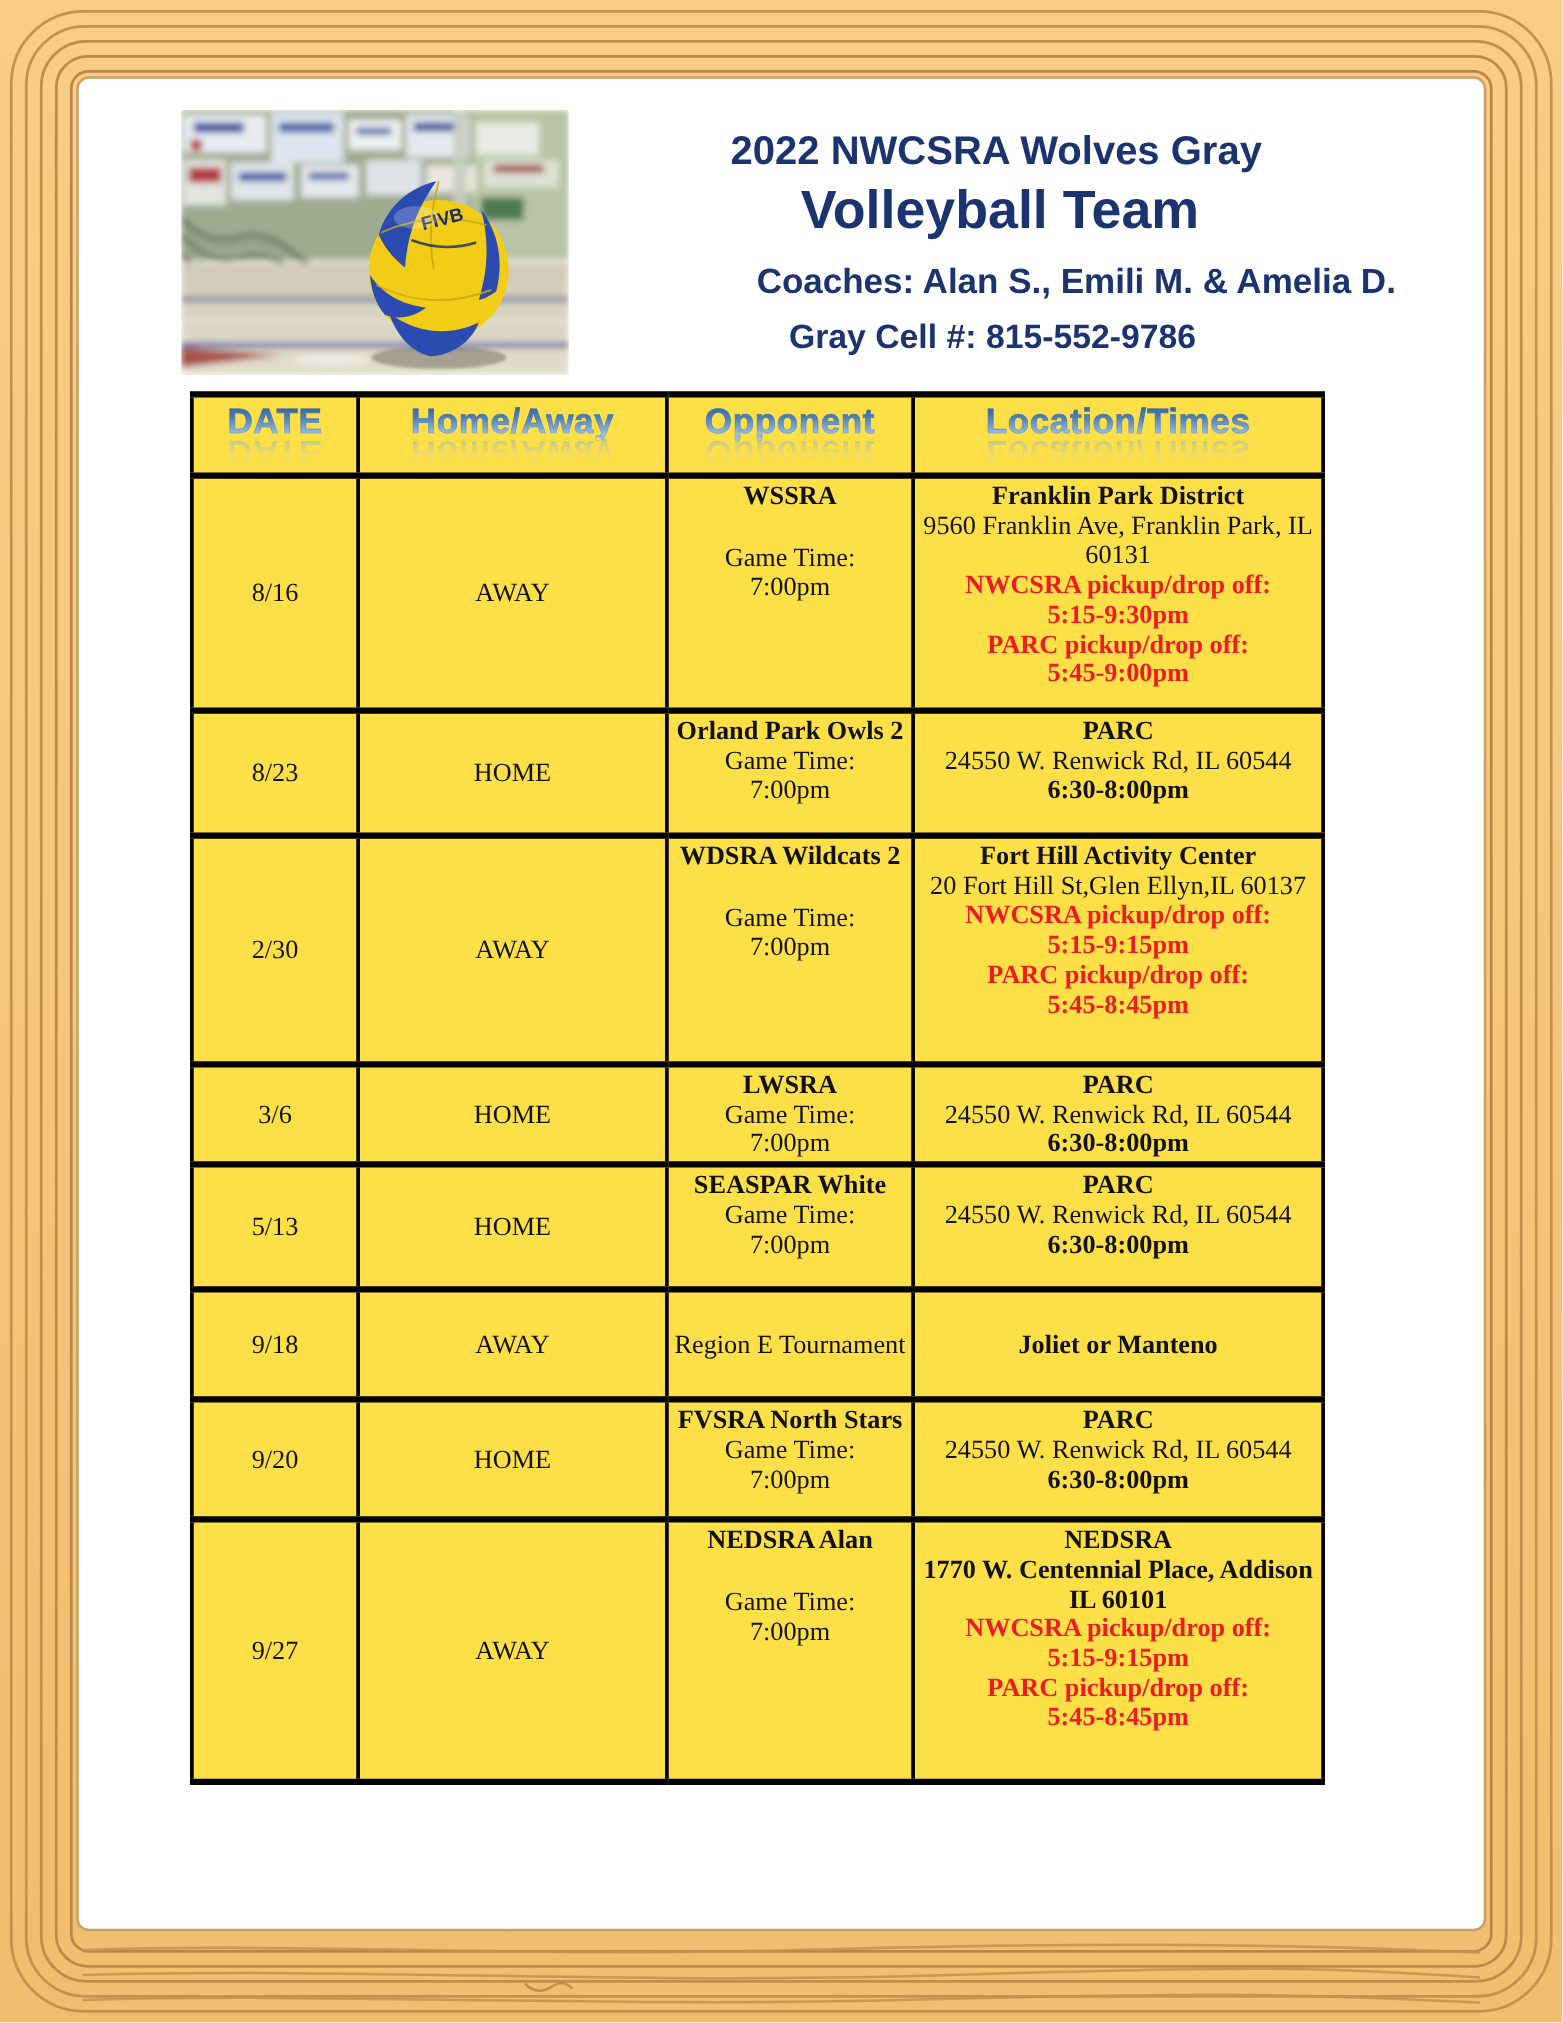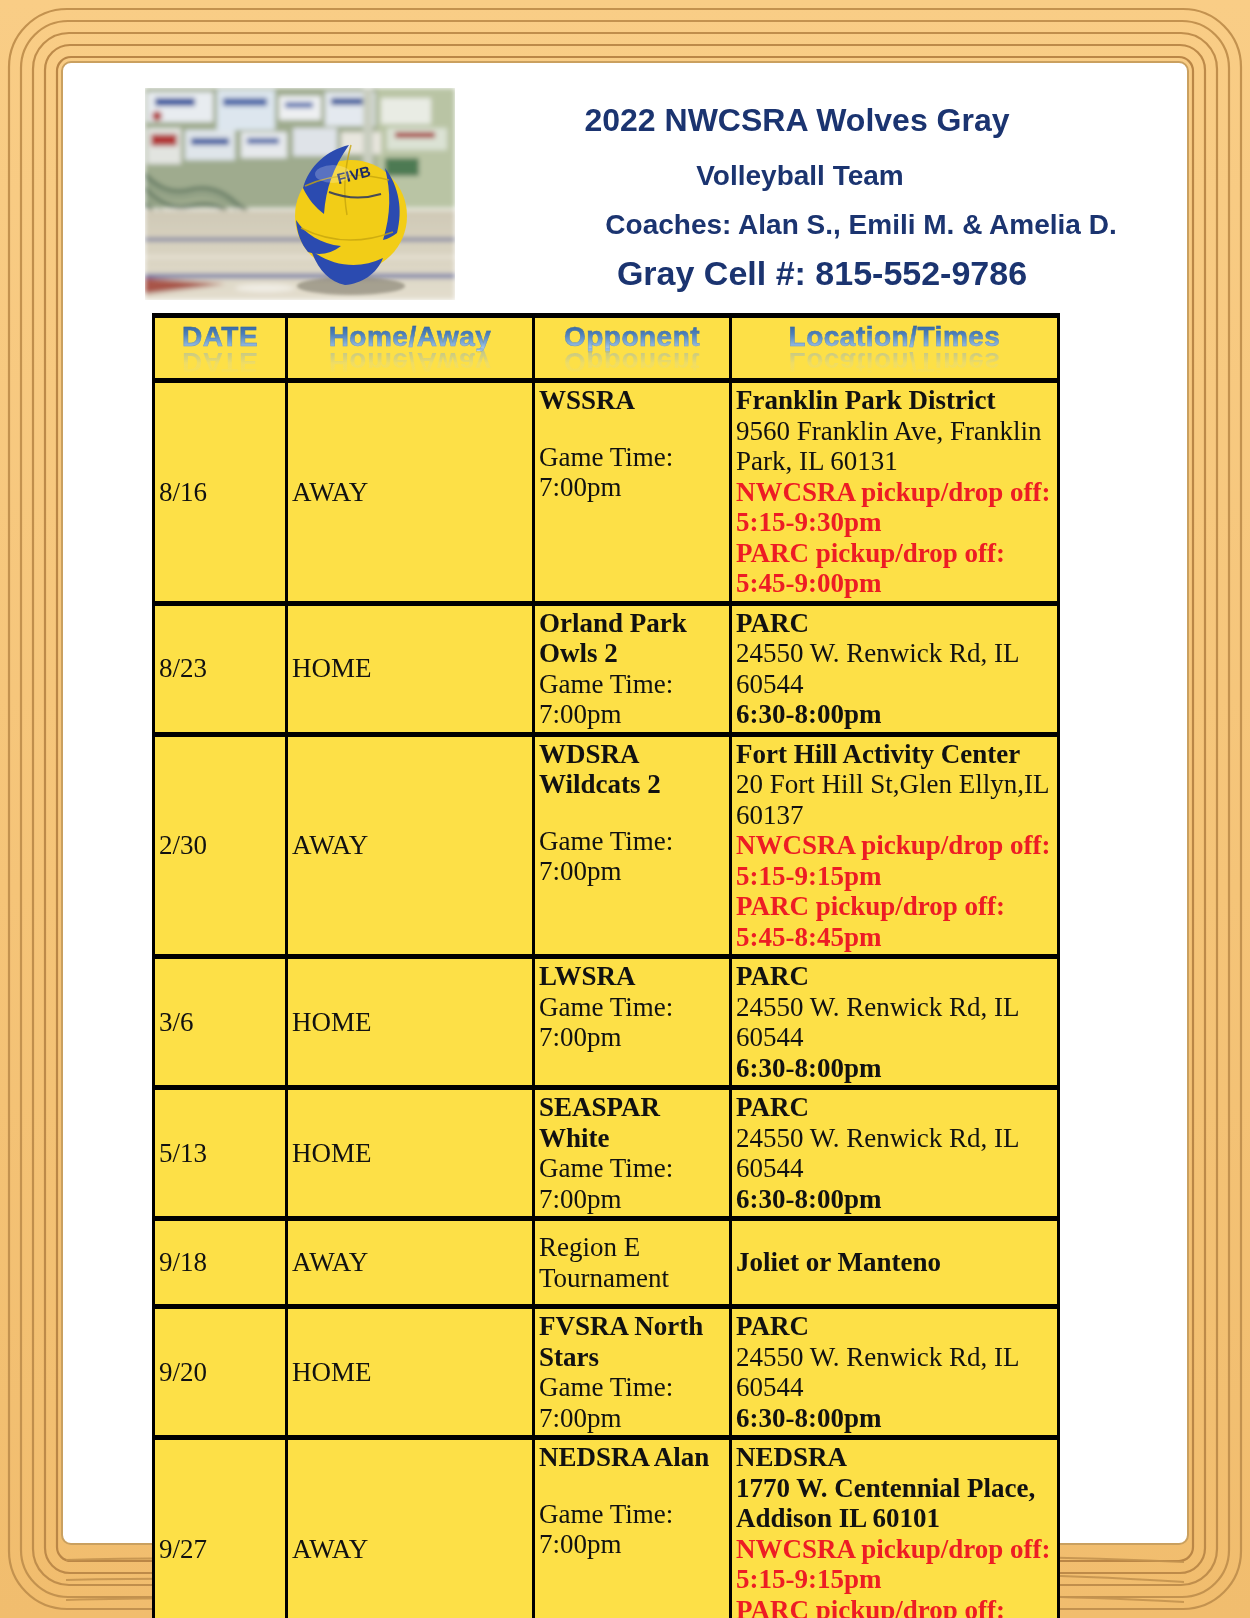--- a/index.html
+++ b/index.html
@@ -10,23 +10,23 @@
   .frame-svg{position:absolute;left:0;top:0;width:1250px;height:1618px;display:block;}
   .content{position:absolute;left:0;top:0;width:1250px;height:1618px;}
 
   
   .photo{position:absolute;left:145px;top:88px;width:310px;height:212px;display:block;}
   .title-line{
     position:absolute;transform:translateX(-50%);white-space:nowrap;
     font-family:Liberation Sans, sans-serif;font-weight:bold;color:#1b3470;
   }
   .t1{left:797px;top:102px;font-size:32px;}
-  .t2{left:800px;top:160px;font-size:28px;}
+  .t2{left:800px;top:144px;font-size:43px;}
   .t3{left:861px;top:209px;font-size:28px;}
-  .t4{left:794px;top:254px;font-size:34px;margin-left:28px;}
+  .t4{left:794px;top:254px;font-size:27px;}
 
   
   table.sched{
     position:absolute;left:152px;top:313px;width:905px;
     border-collapse:collapse;table-layout:fixed;background:#fde047;
   }
   .sched th,.sched td{
     border-left:3px solid #000;border-right:3px solid #000;
     border-top:5px solid #000;border-bottom:5px solid #000;
     padding:2px 4px;overflow:hidden;
@@ -34,21 +34,21 @@
   .sched thead tr{height:59px;}
   .sched tbody tr:nth-child(1){height:188px;}
   .sched tbody tr:nth-child(2){height:100px;}
   .sched tbody tr:nth-child(3){height:183px;}
   .sched tbody tr:nth-child(4){height:80px;}
   .sched tbody tr:nth-child(5){height:100px;}
   .sched tbody tr:nth-child(6){height:88px;}
   .sched tbody tr:nth-child(7){height:96px;}
   .sched tbody tr:nth-child(8){height:210px;}
 
-  .sched td{font-size:27px;line-height:1.13;color:#111;text-align:left;}
+  .sched td{font-size:21px;line-height:1.13;color:#111;text-align:center;}
   td.c-mid{vertical-align:middle;}
   td.c-top{vertical-align:top;}
   td.v-mid{vertical-align:middle;}
 
   .line-bold{font-weight:bold;}
   .line-normal{font-weight:normal;}
   .line-red{font-weight:bold;color:#ed1c24;}
   .line-gap{height:26px;}
 
   

